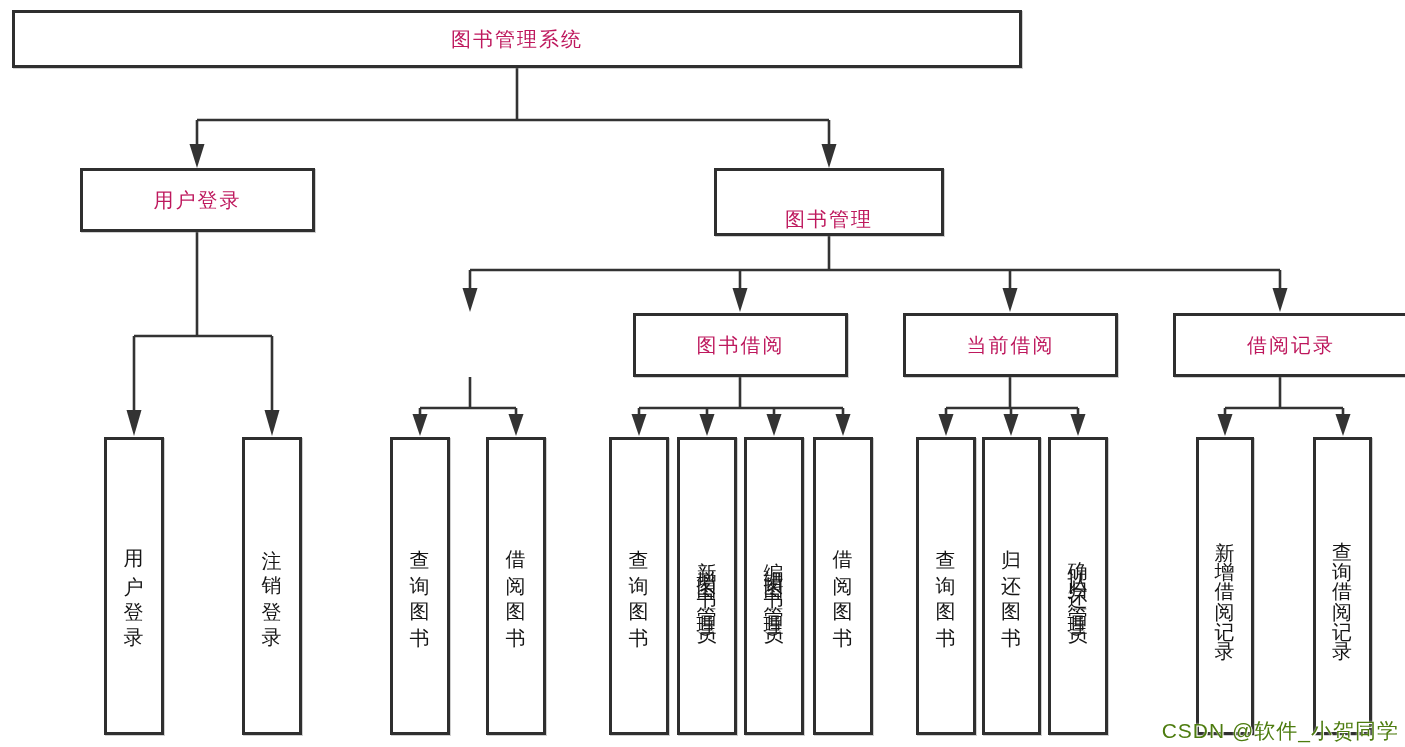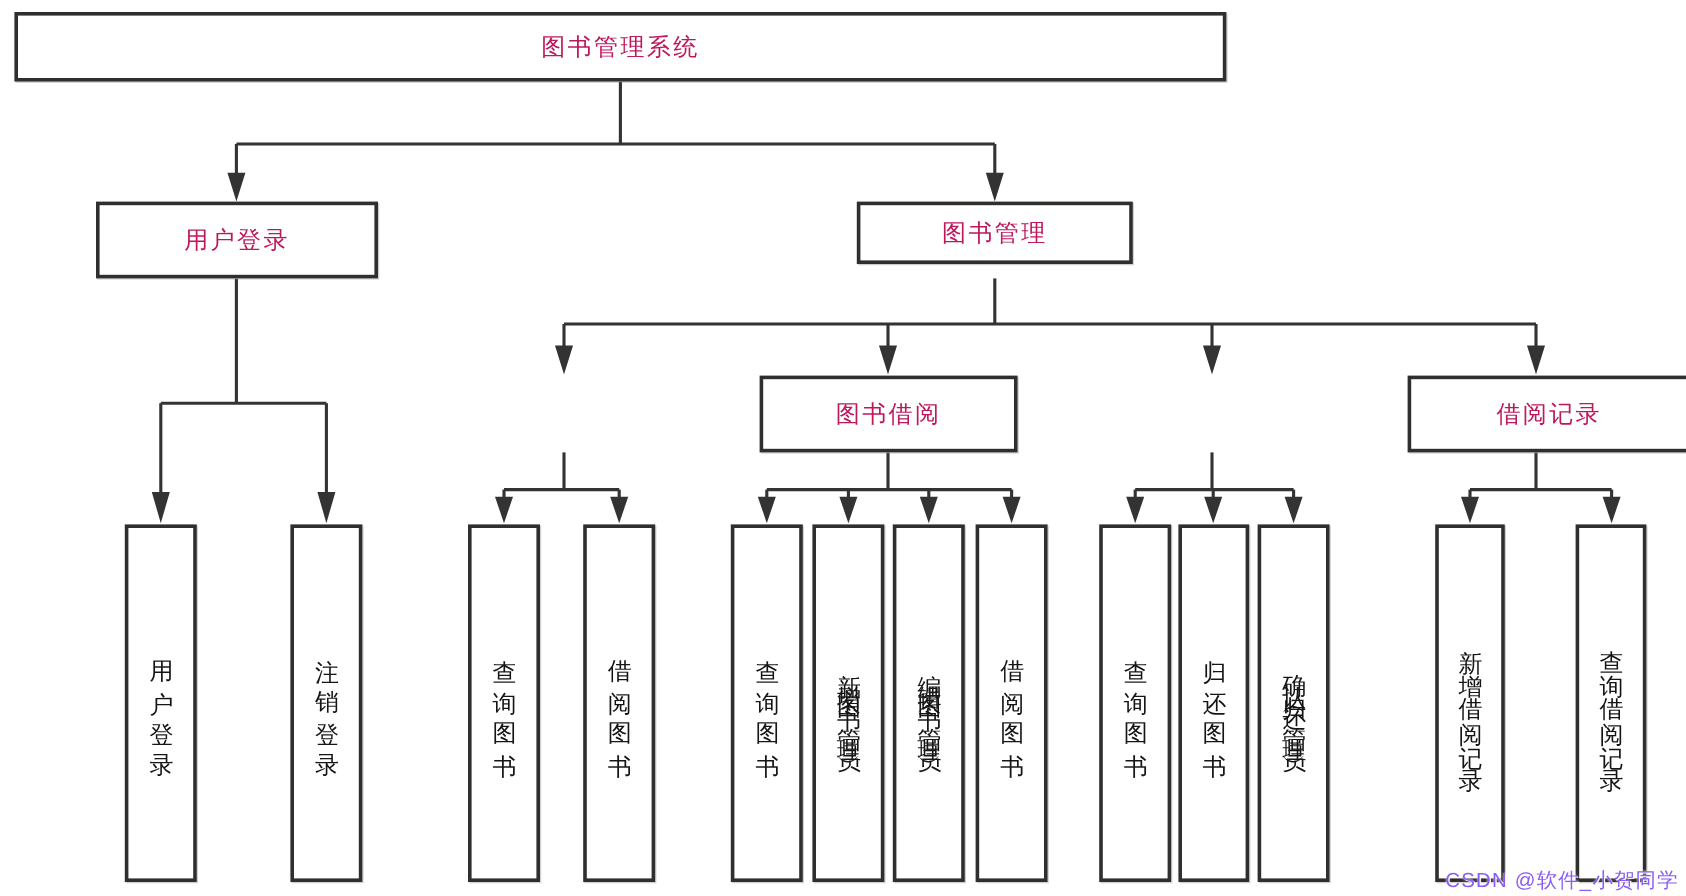--- a/index.html
+++ b/index.html
@@ -15,21 +15,21 @@
   }
   .hlabel{font-size:20px;letter-spacing:2px;color:#be185d;white-space:nowrap;}
   .leaf .vlabel{
     writing-mode:vertical-rl;text-orientation:mixed;
     font-size:20px;color:#151515;line-height:1;white-space:nowrap;
   }
   .vt4{letter-spacing:26px;}
   .vt6{letter-spacing:20px;}
   .vt9{letter-spacing:9px;}
   .watermark{
-    position:absolute;right:6px;bottom:2px;font-size:17px;color:#8b5cf6;
+    position:absolute;right:6px;bottom:2px;font-size:21px;color:#4d7c0f;
     text-shadow:0 0 2px #ffffff,1px 1px 0 #ffffff;letter-spacing:1px;white-space:nowrap;
   }
 </style>
 </head>
 <body>
 
 <div class="canvas">
 
   <svg class="connectors" viewBox="0 0 1405 747" xmlns="http://www.w3.org/2000/svg">
     <g stroke="#333333" stroke-width="2.6" fill="#333333">
@@ -109,26 +109,29 @@
     </g>
   </svg>
 
   <div class="node" style="left:12px;top:10px;width:1010px;height:58px;">
     <span class="hlabel">图书管理系统</span>
   </div>
 
   <div class="node" style="left:80px;top:168px;width:235px;height:64px;">
     <span class="hlabel">用户登录</span>
   </div>
-  <div class="node" style="left:714px;top:168px;width:230px;height:52px;">
+  <div class="node" style="left:714px;top:168px;width:230px;height:68px;align-items:flex-end;">
     <span class="hlabel">图书管理</span>
   </div>
 
   <div class="node" style="left:633px;top:313px;width:215px;height:64px;text-align:right;">
     <span class="hlabel">图书借阅</span>
+  </div>
+  <div class="node" style="left:903px;top:313px;width:215px;height:64px;">
+    <span class="hlabel">当前借阅</span>
   </div>
   <div class="node" style="left:1173px;top:313px;width:236px;height:64px;">
     <span class="hlabel">借阅记录</span>
   </div>
 
   <div class="node leaf" style="left:104px;top:437px;width:60px;height:298px;">
     <span class="vlabel vt4">用户登录</span>
   </div>
   <div class="node leaf" style="left:242px;top:437px;width:60px;height:298px;">
     <span class="vlabel vt4">注销登录</span>

